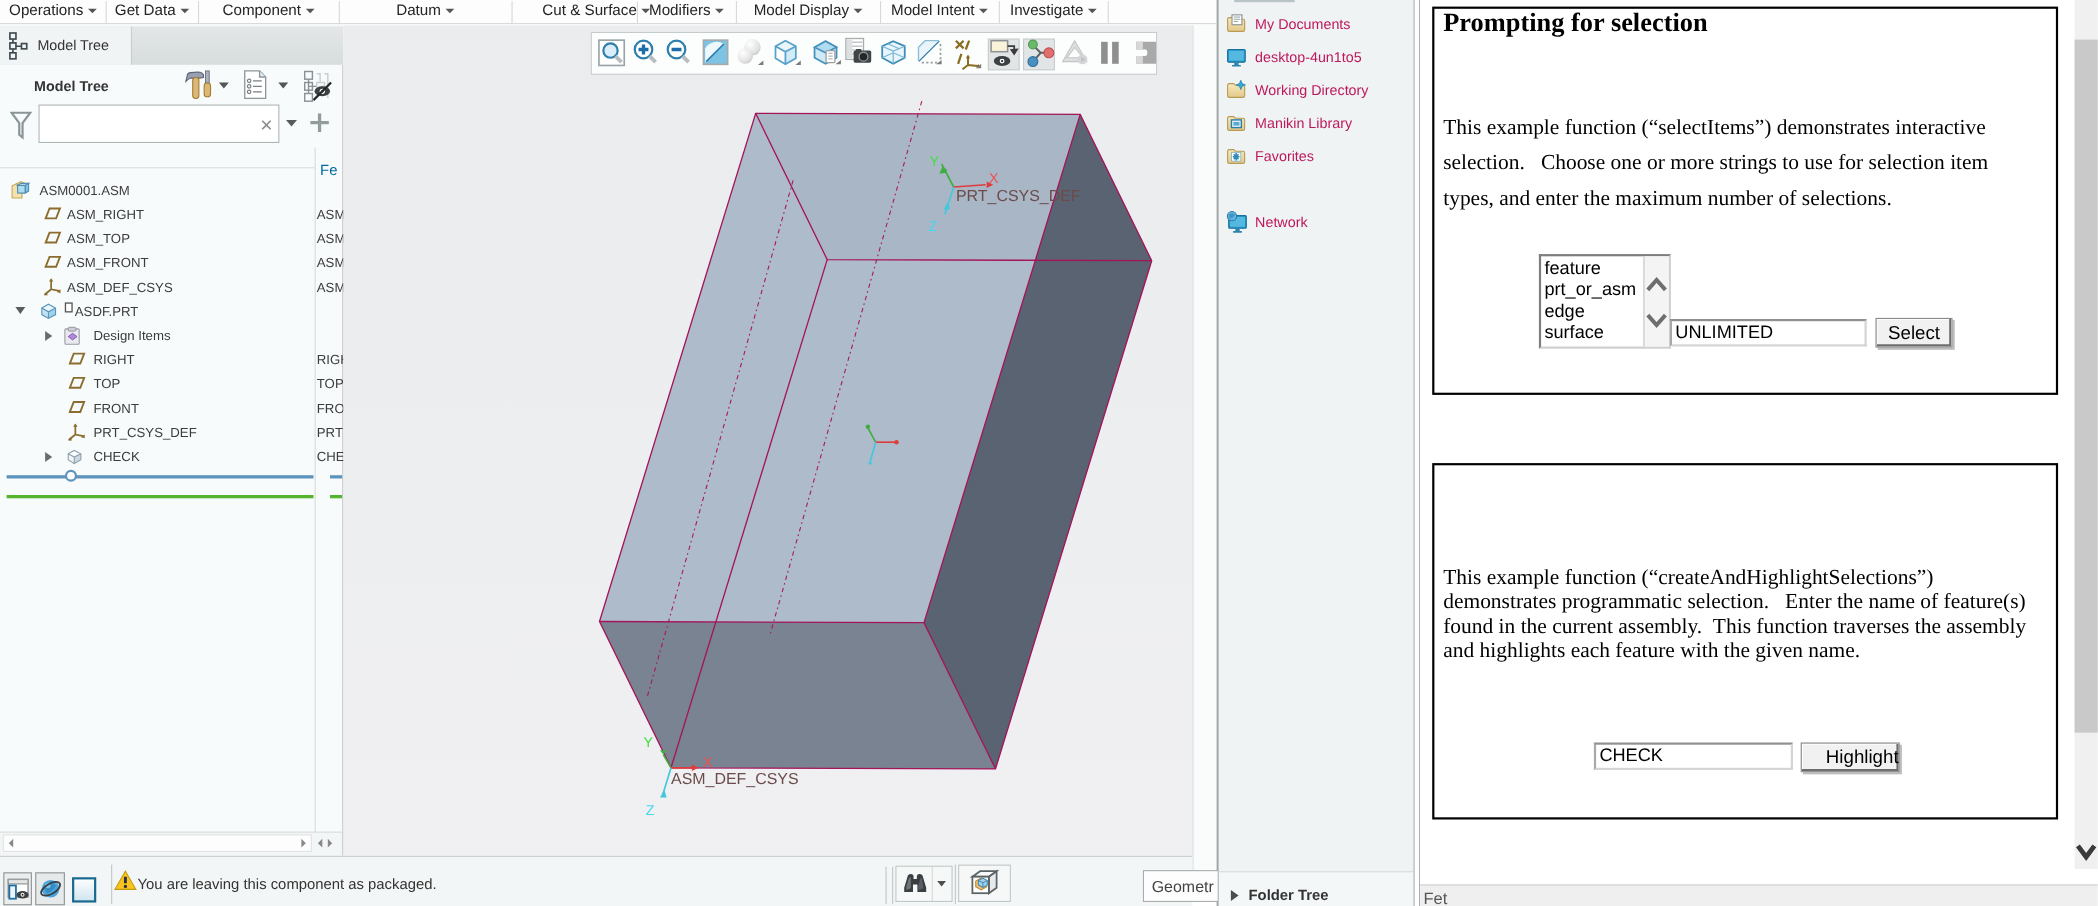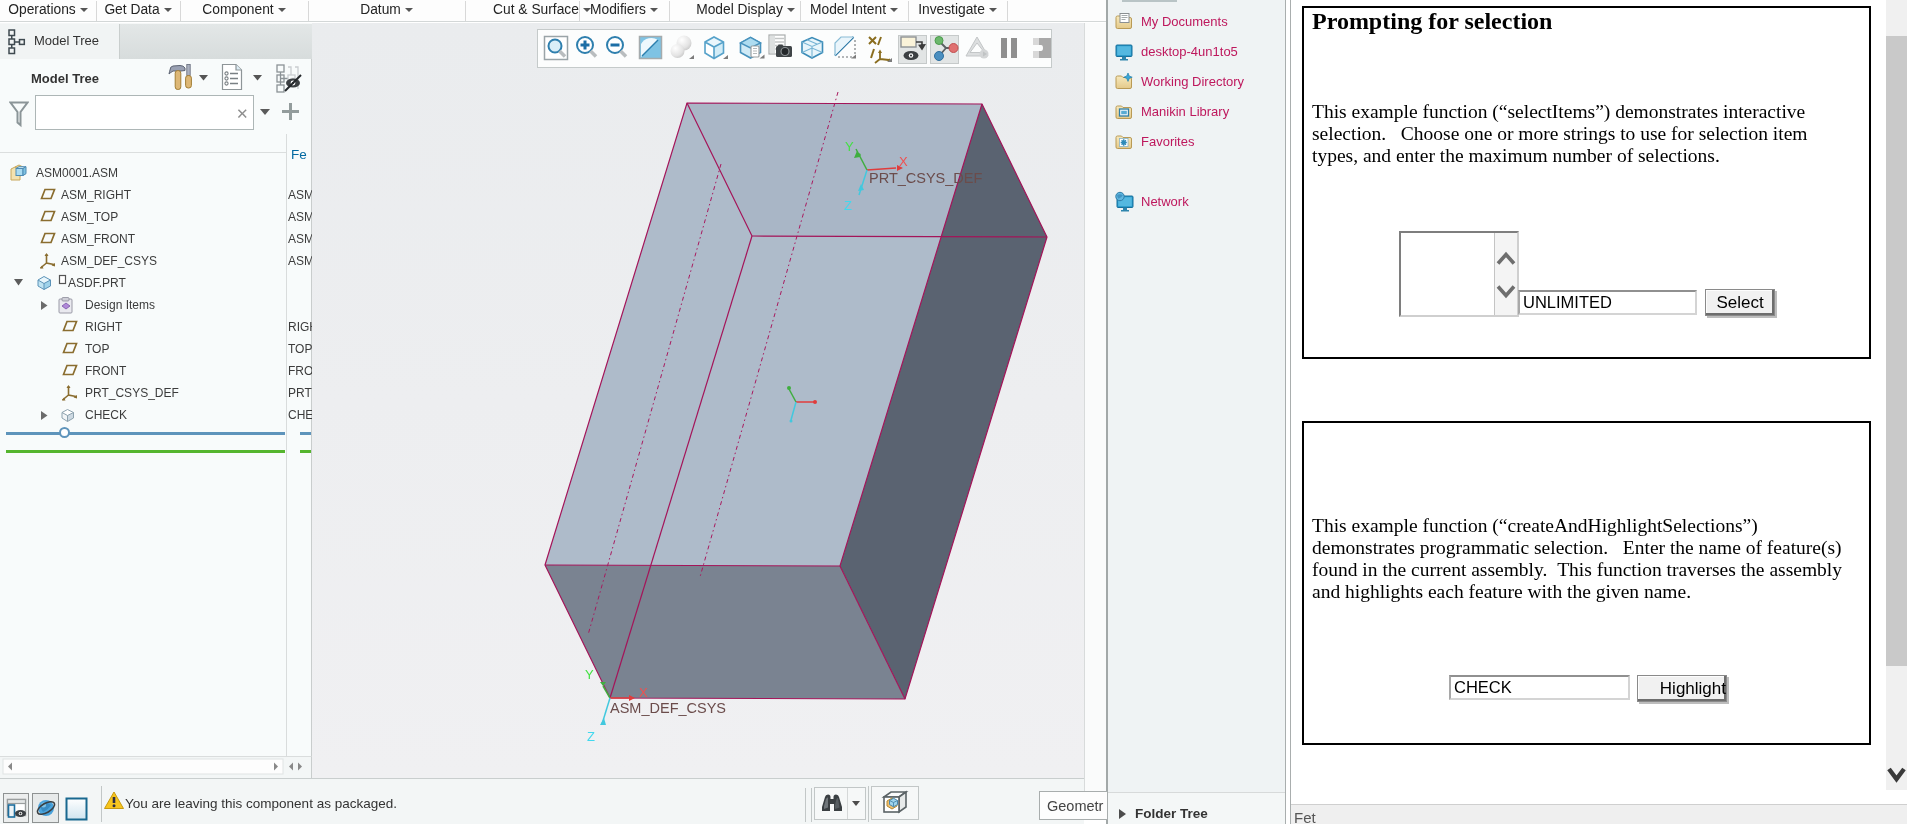--- a/index.html
+++ b/index.html
@@ -34,21 +34,21 @@
     <div class="abs" style="left:1106px;top:0;width:2px;height:824px;background:#a2a8a8;"></div>
 
   <div class="abs" style="left:0;top:778px;width:1084px;height:46px;background:#f3f6f6;border-top:1px solid #c9cece;"></div>
 
   <div class="menu" style="left:0;width:96px;">Operations<span class="caret"></span></div>
   <div class="menu" style="left:96px;width:84px;">Get Data<span class="caret"></span></div>
   <div class="menu" style="left:180px;width:128px;">Component<span class="caret"></span></div>
   <div class="menu" style="left:308px;width:157px;">Datum<span class="caret"></span></div>
   <div class="menu" style="left:485px;width:114px;">Cut &amp; Surface<span class="caret"></span></div>
   <div class="menu" style="left:579px;width:90px;">Modifiers<span class="caret"></span></div>
-  <div class="menu" style="left:669px;width:131px;margin-left:11px;">Model Display<span class="caret"></span></div>
+  <div class="menu" style="left:669px;width:131px;">Model Display<span class="caret"></span></div>
   <div class="menu" style="left:800px;width:108px;">Model Intent<span class="caret"></span></div>
   <div class="menu" style="left:908px;width:99px;">Investigate<span class="caret"></span></div>
   <div class="msep" style="left:96px;"></div>
     <div class="msep" style="left:180px;"></div>
   <div class="msep" style="left:308px;"></div>
     <div class="msep" style="left:465px;"></div>
   <div class="msep" style="left:579px;"></div>
     <div class="msep" style="left:669px;"></div>
   <div class="msep" style="left:800px;"></div>
     <div class="msep" style="left:908px;"></div>
@@ -541,23 +541,24 @@
     <svg width="20" height="26" viewBox="0 0 20 26">
         <path d="M2 6 L9.5 16 L17 6" fill="none" stroke="#3a3a3a" stroke-width="4.4"></path>
       </svg>
   </div>
 
   <div class="abs" style="left:1291px;top:804px;width:616px;height:20px;background:#efefef;border-top:1px solid #cfcfcf;"></div>
   <div class="abs" style="left:1294px;top:809px;font-size:15px;color:#555;font-family:'Liberation Sans',sans-serif;">Fet</div>
 
   <div class="abs" style="left:1302px;top:6px;width:569px;height:353px;border:2px solid #000;background:#fff;"></div>
   <div class="abs" style="left:1312px;top:8px;font-family:'Liberation Serif',serif;font-size:24px;font-weight:bold;color:#000;">Prompting for selection</div>
-  <div class="abs" style="left:1312px;top:101px;font-family:'Liberation Serif',serif;font-size:19.5px;line-height:22px;color:#000;white-space:nowrap;">This example function (“selectItems”) demonstrates interactive<br>selection. &nbsp; Choose one or more strings to use for selection item<br>types, and enter the maximum number of selections.</div>
+  <div class="abs" style="left:1312px;top:101px;font-family:'Liberation Serif',serif;font-size:19.5px;line-height:32px;color:#000;white-space:nowrap;">This example function (“selectItems”) demonstrates interactive<br>selection. &nbsp; Choose one or more strings to use for selection item<br>types, and enter the maximum number of selections.</div>
 
   <div class="abs" style="left:1399px;top:231px;width:120px;height:86px;border:2px solid;border-color:#7e7e7e #cfcfcf #cfcfcf #7e7e7e;background:#fff;"></div>
+  <div class="abs" style="left:1404px;top:235px;font-size:16.5px;line-height:19.4px;color:#000;">feature<br>prt_or_asm<br>edge<br>surface</div>
   <div class="abs" style="left:1494px;top:233px;width:23px;height:82px;background:#f4f4f4;border-left:1px solid #c4c4c4;"></div>
   <div class="abs" style="left:1495px;top:249px;">
       <svg width="22" height="22" viewBox="0 0 22 22">
         <path d="M3 14.5 L11 5.5 L19 14.5" fill="none" stroke="#6e6e6e" stroke-width="3.6"></path>
       </svg>
     </div>
   <div class="abs" style="left:1495px;top:279px;">
       <svg width="22" height="22" viewBox="0 0 22 22">
         <path d="M3 7.5 L11 16.5 L19 7.5" fill="none" stroke="#6e6e6e" stroke-width="3.6"></path>
       </svg>

